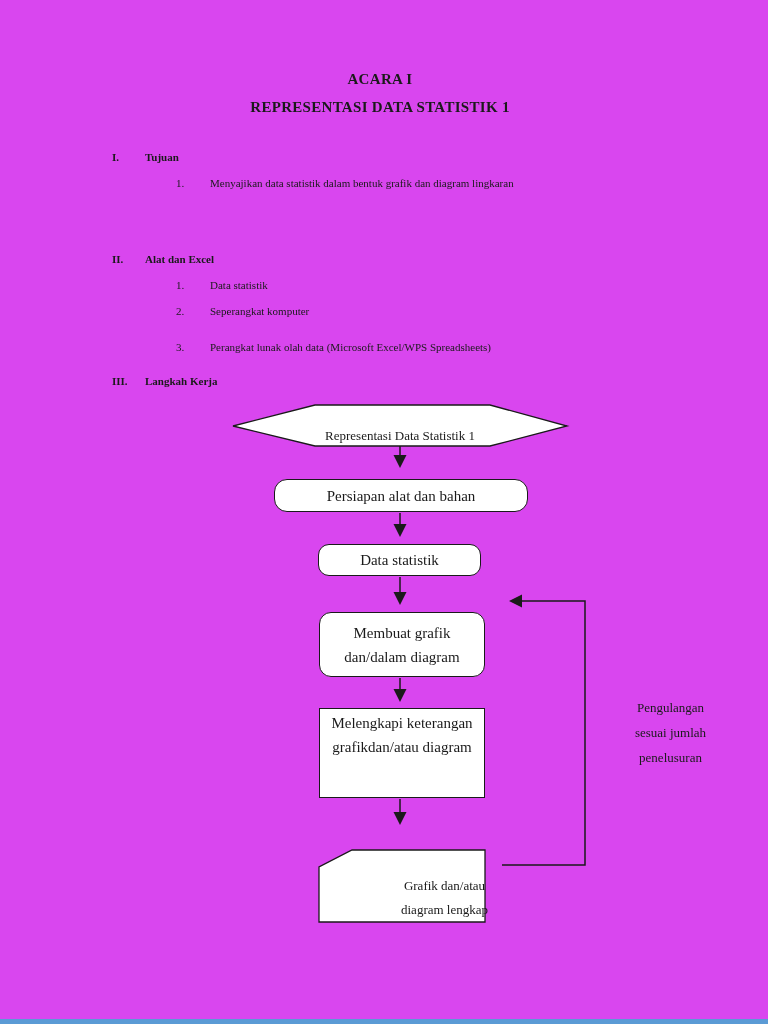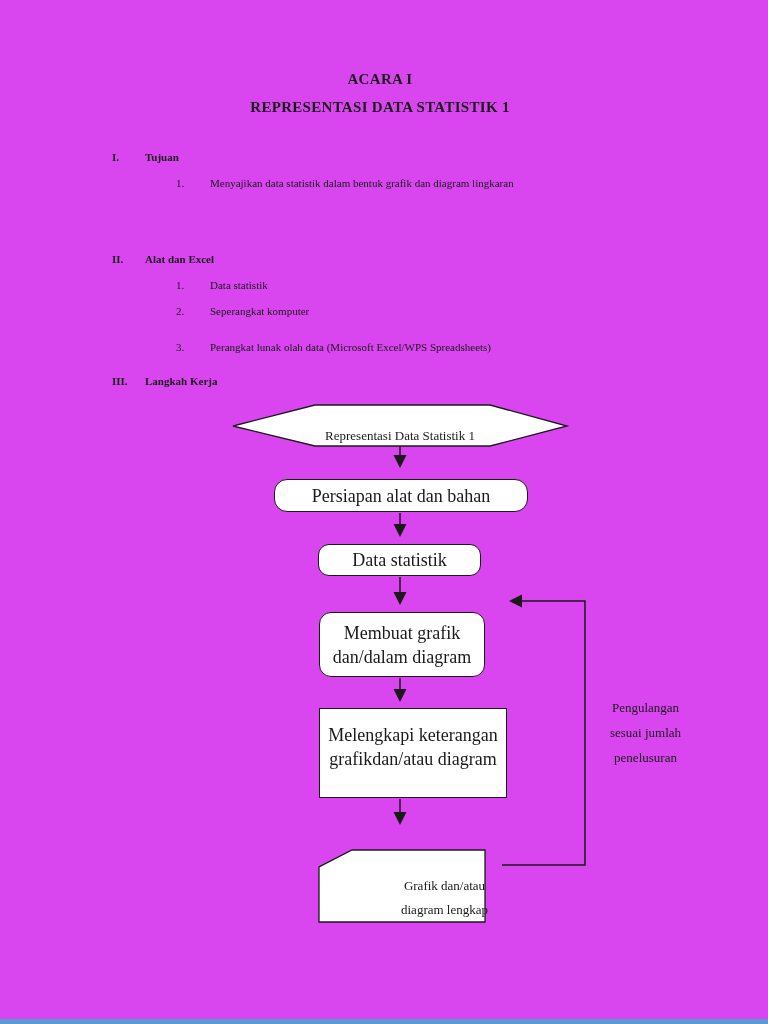--- a/index.html
+++ b/index.html
@@ -28,39 +28,39 @@
   .item-num { display: inline-block; width: 34px; }
   .fc-svg { position: absolute; left: 0; top: 0; width: 768px; height: 1024px; pointer-events: none; }
   .fc-box {
     position: absolute;
     border: 1.3px solid #1a1a1a;
     background: #ffffff;
     display: flex;
     flex-direction: column;
     align-items: center;
     justify-content: center;
-    font-size: 18px;
+    font-size: 15px;
     text-align: left;
     box-sizing: border-box;
   }
   .fc-label {
     position: absolute;
     text-align: center;
     font-size: 13px;
     line-height: 24px;
     white-space: nowrap;
   }
   .fc-line { line-height: 24px; white-space: nowrap; }
   .box-prep  { left: 274px; top: 479px; width: 254px; height: 33px; border-radius: 13px; }
   .box-data  { left: 318px; top: 544px; width: 163px; height: 32px; border-radius: 11px; }
   .box-make  { left: 319px; top: 612px; width: 166px; height: 65px; border-radius: 12px; }
-  .box-capt  { left: 319px; top: 708px; width: 188px; height: 90px; justify-content: flex-start; padding-top: 14px; }
+  .box-capt  { left: 319px; top: 708px; width: 166px; height: 90px; justify-content: flex-start; padding-top: 2px; }
   .hex-label  { left: 233px; top: 424px; width: 334px; }
   .card-label { left: 319px; top: 874px; width: 167px; margin-left: 42px; }
-  .loop-label { left: 583px; top: 695px; width: 125px; line-height: 25px; }
+  .loop-label { left: 608px; top: 695px; width: 125px; line-height: 25px; }
   .footer-bar {
     position: absolute;
     left: 0; top: 1019px;
     width: 768px; height: 5px;
   }
 </style>
 </head>
 <body>
 
 <div class="page">

